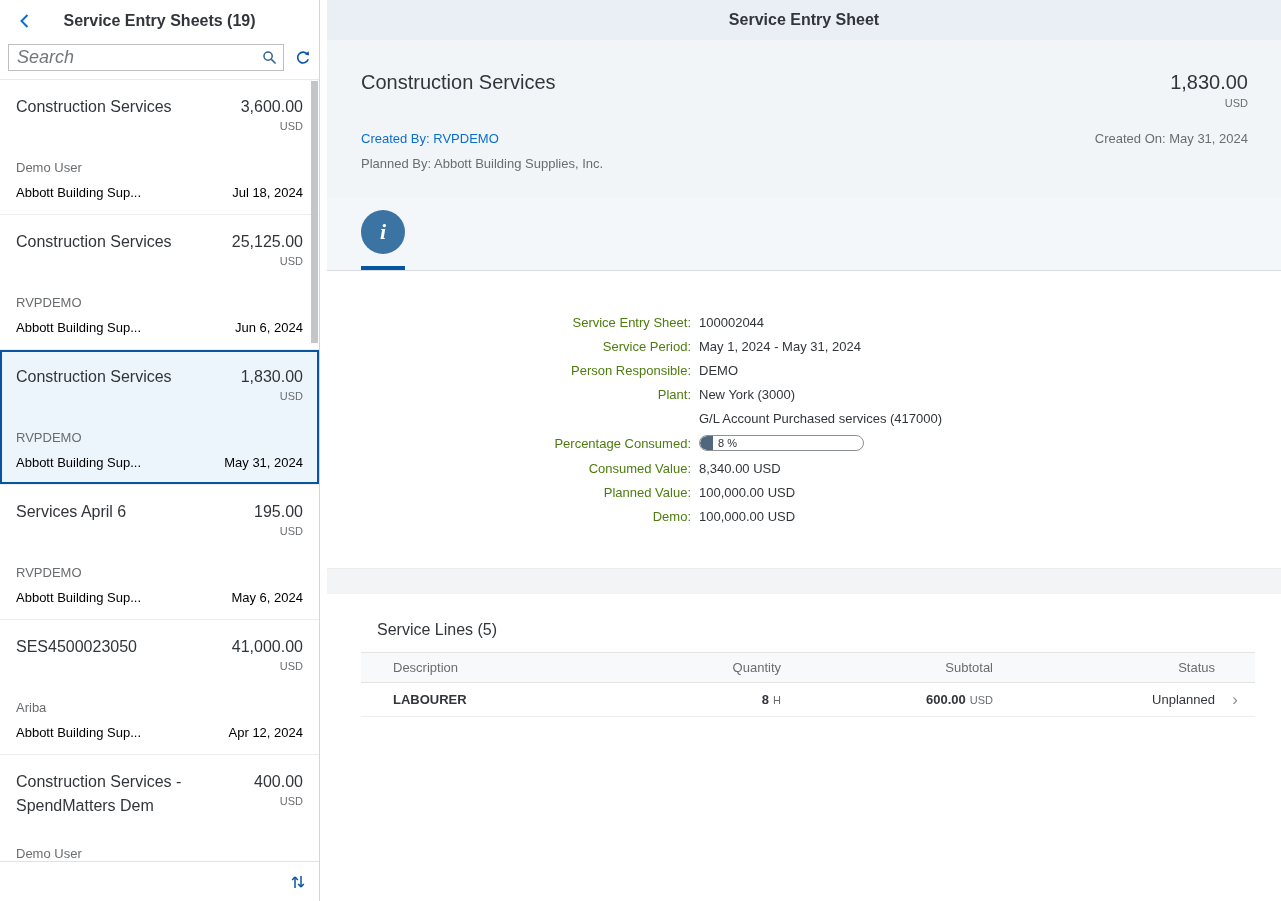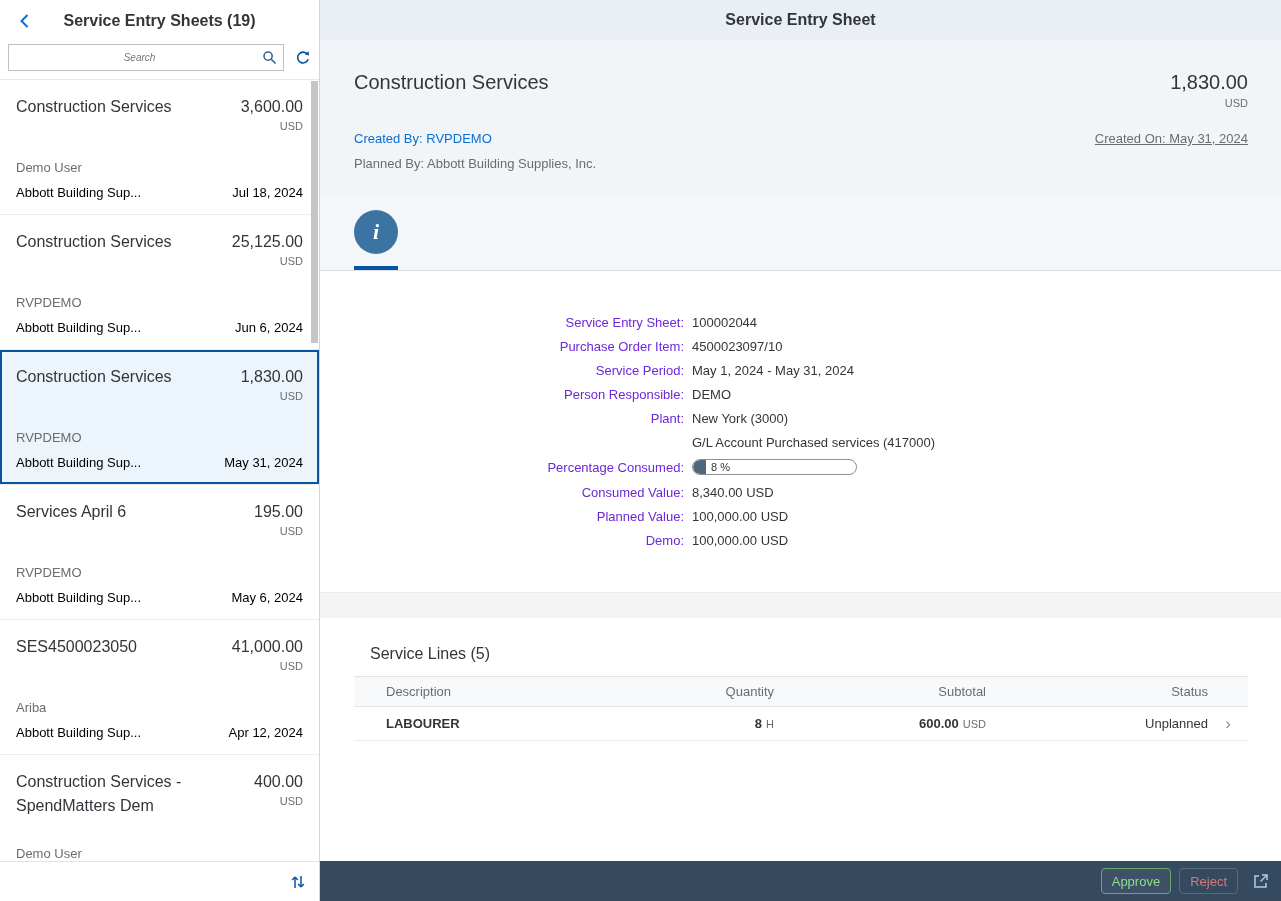--- a/index.html
+++ b/index.html
@@ -1,35 +1,35 @@
 <!DOCTYPE html>
 <html><head>
 <meta charset="utf-8">
 <style>
   * { box-sizing: border-box; margin: 0; padding: 0; }
   html, body { width: 1281px; height: 901px; overflow: hidden; }
   body {
     font-family: "Liberation Sans", "DejaVu Sans", sans-serif;
     color: #32363a; background: #fff; font-size: 13px;
   }
-  .app { display: flex; width: 1281px; height: 901px; }
+  .app { display: flex; width: 1281px; height: 901px; gap: 7px; }
 
   
   .sidebar { width: 320px; flex: 0 0 320px; border-right: 1px solid #d5d5d5;
              display: flex; flex-direction: column; background: #fff; }
   .sb-header { height: 42px; display: flex; align-items: center; padding: 0 10px; flex-shrink: 0; }
   .sb-back { width: 30px; height: 30px; display: flex; align-items: center; justify-content: center; cursor: pointer; }
   .sb-title { flex: 1; text-align: center; font-size: 16px; color: #32363a; }
   .sb-header-spacer { width: 30px; }
 
   .sb-search { display: flex; align-items: center; padding: 2px 8px 8px 8px; flex-shrink: 0; }
   .search-box { flex: 1; display: flex; align-items: center; border: 1px solid #bfbfbf;
                 height: 27px; padding: 0 6px 0 8px; background: #fff; }
-  .search-box input { border: none; outline: none; flex: 1; font-size: 10px; color: #32363a;
-                      font-family: "Liberation Sans", "DejaVu Sans", sans-serif; min-width: 0; text-align: center; }
+  .search-box input { border: none; outline: none; flex: 1; font-size: 18px; color: #32363a;
+                      font-family: "Liberation Sans", "DejaVu Sans", sans-serif; min-width: 0; }
   .search-box input::placeholder { font-style: italic; color: #74777a; }
   .icon-btn { display: flex; align-items: center; justify-content: center; cursor: pointer; }
   .refresh-btn { margin-left: 11px; }
 
   .sb-list { flex: 1; overflow: hidden; position: relative; border-top: 1px solid #e8e8e8; }
   .card { padding: 15px 16px 13px 16px; border-bottom: 1px solid #ededed; cursor: pointer; background: #fff; }
   .card.selected { background: #edf5fc; box-shadow: inset 0 0 0 2px #0854a0; }
   .card-top { display: flex; justify-content: space-between; }
   .card-title { font-size: 16px; line-height: 24px; max-width: 186px; color: #32363a; }
   .card-amt { text-align: right; flex-shrink: 0; }
@@ -50,36 +50,36 @@
   .dt-title { font-size: 16px; color: #32363a; }
 
   .obj-header { background: #f2f5f8; padding: 28px 33px 26px 34px; flex-shrink: 0; }
   .obj-row1 { display: flex; justify-content: space-between; align-items: flex-start; }
   .obj-name { font-size: 20px; color: #32363a; line-height: 28px; }
   .obj-amt-wrap { text-align: right; }
   .obj-amt { font-size: 20px; color: #32363a; line-height: 28px; }
   .obj-cur { font-size: 11px; color: #6a6d70; margin-top: 1px; }
   .obj-row2 { display: flex; justify-content: space-between; margin-top: 22px; }
   .obj-createdby { color: #0a6ed1; font-size: 13px; cursor: pointer; text-decoration: none; }
-  .obj-createdon { color: #6a6d70; font-size: 13px; text-decoration: underline; }
+  .obj-createdon { color: #6a6d70; font-size: 13px; }
   .obj-row3 { margin-top: 10px; color: #6a6d70; font-size: 13px; }
 
   .tabbar { background: #f4f7f9; padding: 0 0 0 34px; border-bottom: 1px solid #d9dde0; flex-shrink: 0; }
   .tab { display: inline-flex; flex-direction: column; align-items: center;
          padding-top: 13px; border-bottom: 4px solid transparent; cursor: pointer; }
   .tab.selected { border-bottom-color: #0854a0; }
   .tab-circle { width: 44px; height: 44px; border-radius: 50%; background: #3b74a3;
                 color: #fff; display: flex; align-items: center; justify-content: center;
                 font-size: 22px; font-weight: 700; font-family: "Liberation Serif", "DejaVu Serif", serif;
                 font-style: italic; margin-bottom: 12px; }
 
   .dt-body { flex: 1; overflow: hidden; display: flex; flex-direction: column; }
   .form { padding: 39px 0 40px 0; background: #fff; }
   .form-row { display: flex; align-items: center; height: 24px; font-size: 13px; }
-  .form-label { width: 364px; flex-shrink: 0; text-align: right; color: #6d28d9; }
+  .form-label { width: 364px; flex-shrink: 0; text-align: right; color: #4d7c0f; }
   .form-value { margin-left: 8px; color: #32363a; }
   .form-row.progress-row { height: 26px; }
   .progress { width: 165px; height: 16px; border: 1px solid #8c9196; border-radius: 8px;
               background: #fff; position: relative; overflow: hidden; margin-left: 8px; }
   .progress-fill { position: absolute; left: 0; top: 0; bottom: 0; width: 8%;
                    background: #50677d; border-radius: 8px 0 0 8px; }
   .progress-text { position: absolute; left: 18px; top: 0; line-height: 15px;
                    font-size: 11px; color: #32363a; }
 
   .panel-gap { height: 26px; background: #f3f4f5; border-top: 1px solid #eaeaea; flex-shrink: 0; }
@@ -275,24 +275,20 @@
         <div class="tab-circle">i</div>
       </div>
     </nav>
 
     <div class="dt-body">
 
       <section class="form">
         <div class="form-row">
           <span class="form-label">Service Entry Sheet:</span>
           <span class="form-value">100002044</span>
-        </div>
-        <div class="form-row">
-          <span class="form-label">Purchase Order Item:</span>
-          <span class="form-value">4500023097/10</span>
         </div>
         <div class="form-row">
           <span class="form-label">Service Period:</span>
           <span class="form-value">May 1, 2024 - May 31, 2024</span>
         </div>
         <div class="form-row">
           <span class="form-label">Person Responsible:</span>
           <span class="form-value">DEMO</span>
         </div>
         <div class="form-row">
@@ -357,25 +353,14 @@
                 <span class="num">600.00</span><span class="unit">USD</span>
               </td>
               <td>Unplanned</td>
               <td class="td-chev">›</td>
             </tr>
           </tbody>
         </table>
       </section>
     </div>
 
-    <footer class="dt-footer">
-      <button class="btn btn-approve">Approve</button>
-      <button class="btn btn-reject">Reject</button>
-      <span class="icon-btn share-btn">
-        <svg width="17" height="17" viewBox="0 0 17 17" fill="none" stroke="#a6cdf2" stroke-width="1.5">
-          <path d="M7 3 H3 V14 H14 V10"></path>
-          <path d="M10 2 H15 V7"></path>
-          <path d="M15 2 L8.5 8.5"></path>
-        </svg>
-      </span>
-    </footer>
   </main>
 </div>
 
 </body></html>

